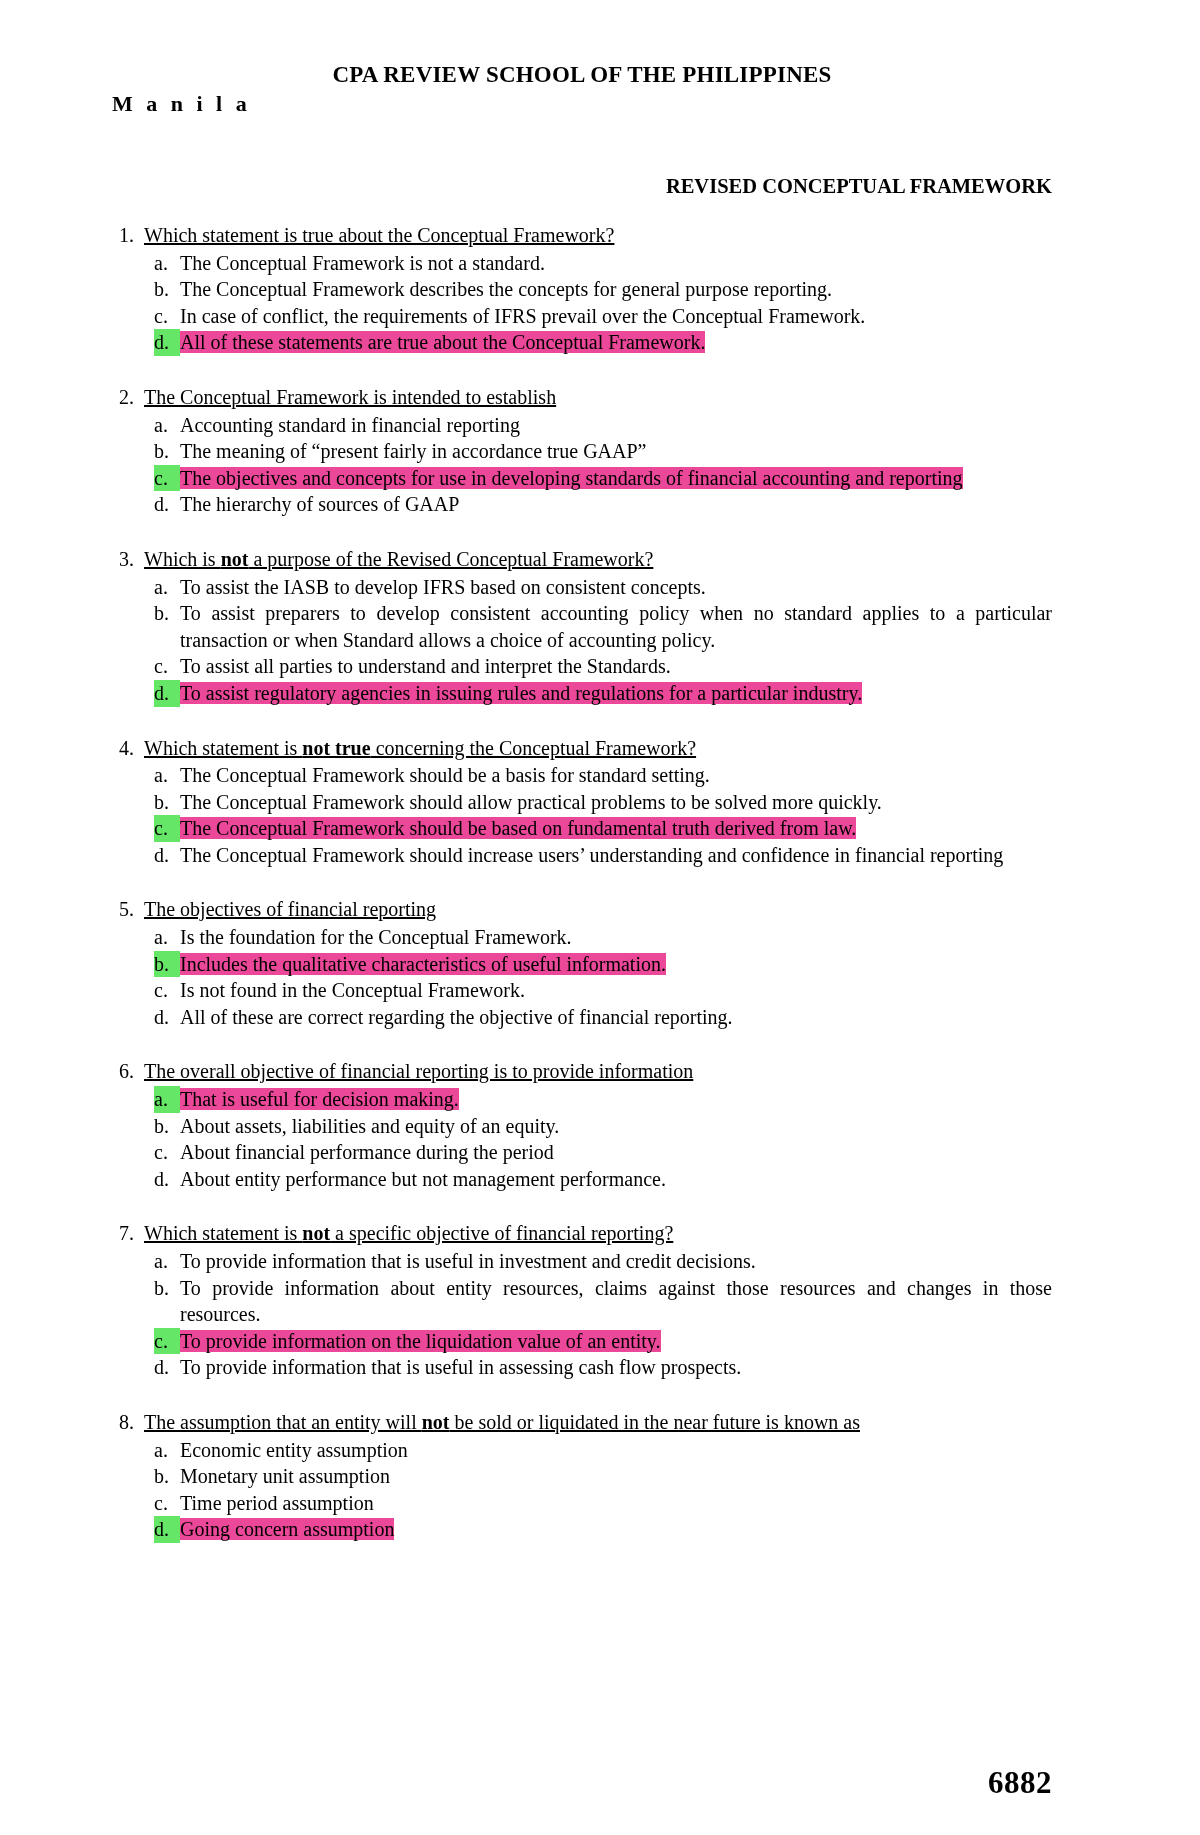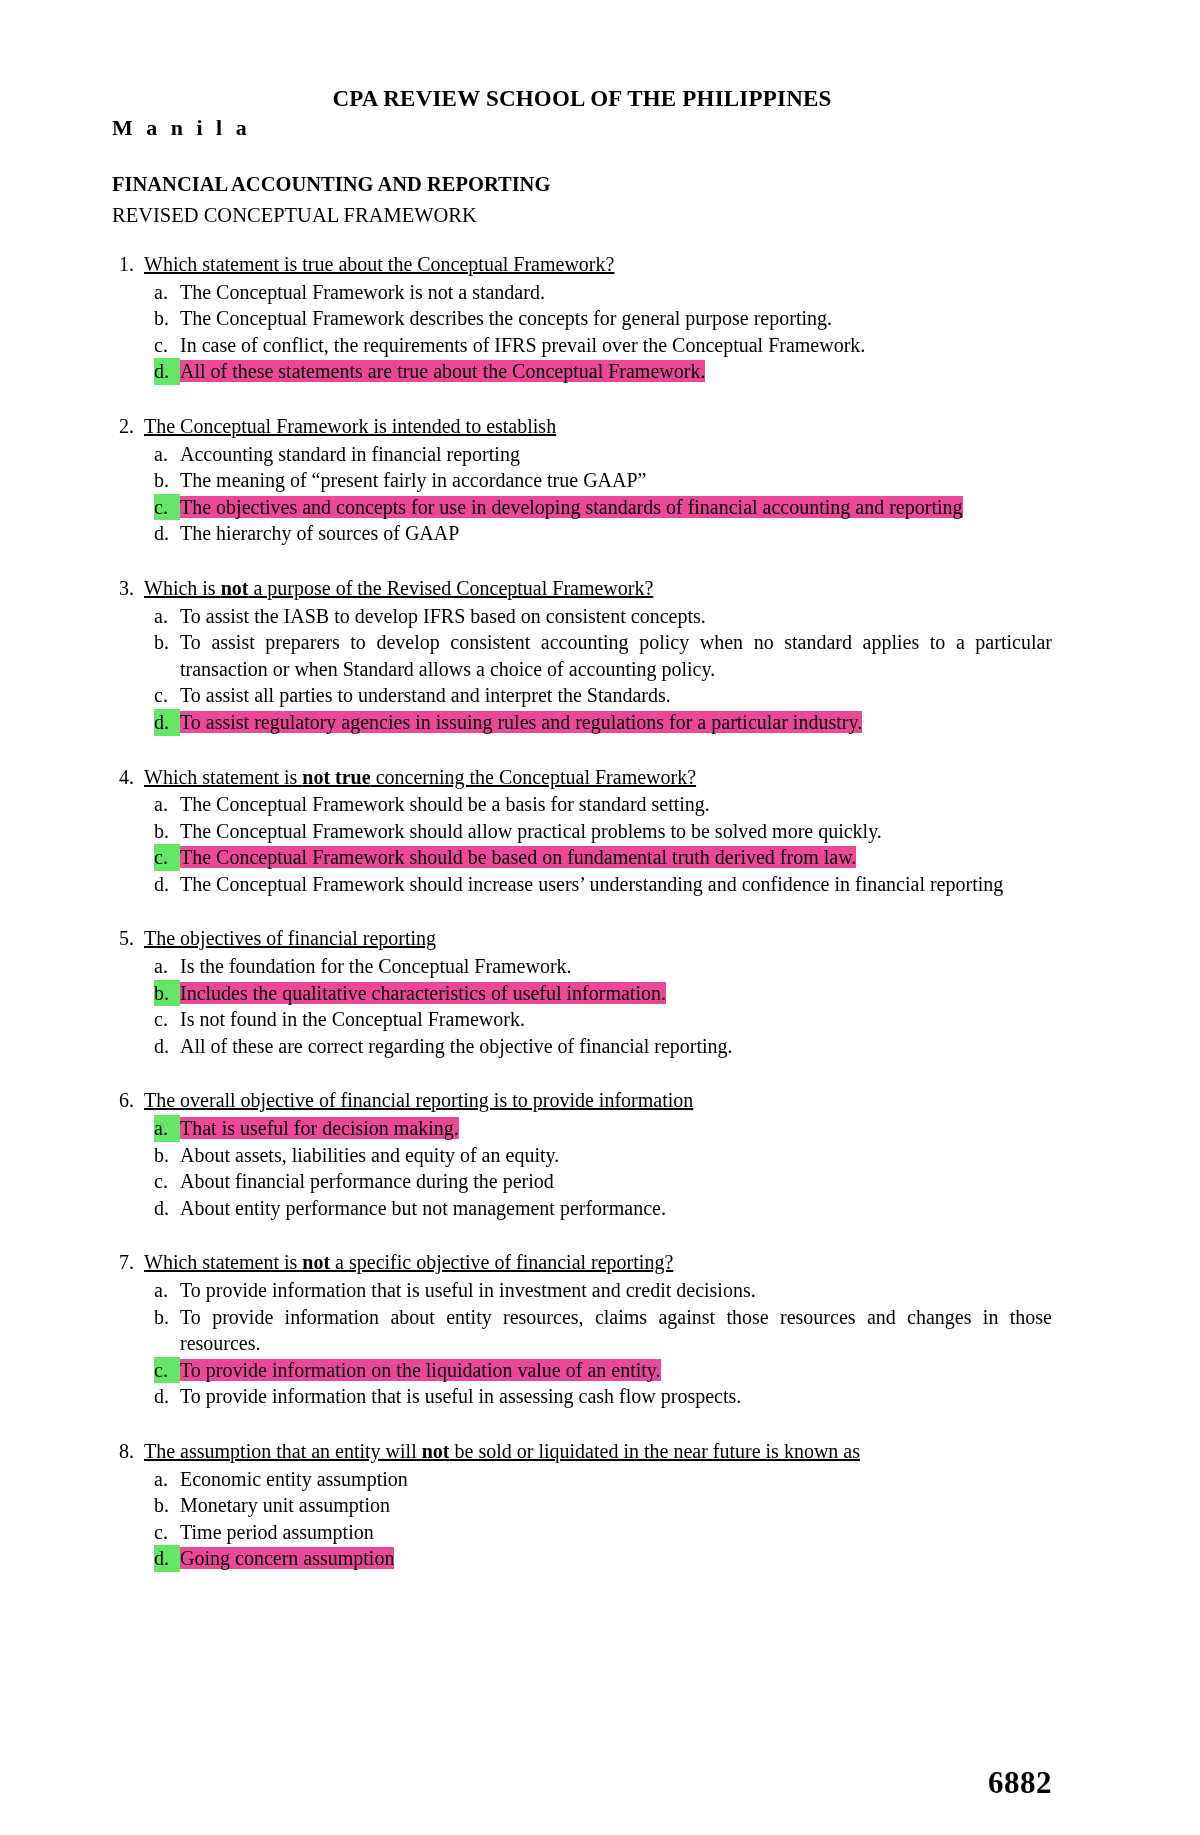--- a/index.html
+++ b/index.html
@@ -10,21 +10,21 @@
   body {
     width: 1200px;
     min-height: 1835px;
     font-family: "Liberation Serif", serif;
     color: #000000;
   }
   .page {
     width: 1164px;
     min-height: 1835px;
     box-sizing: border-box;
-    padding: 86px 112px 40px 112px;
+    padding: 62px 112px 40px 112px;
     position: relative;
   }
   .header-title {
     text-align: center;
     font-weight: bold;
     font-size: 23px;
     letter-spacing: 0.2px;
   }
   .header-city {
     text-align: left;
@@ -41,23 +41,24 @@
     align-items: baseline;
   }
   .course-row .course-name {
     white-space: nowrap;
   }
   .course-row .authors {
     margin-left: 58px;
     white-space: nowrap;
   }
   .topic-title {
-    margin-top: 8px;
-    font-weight: normal;
+    margin-top: 26px;
+    font-weight: bold;
     font-size: 20.5px;
+    text-align: right;
   }
   .questions {
     margin-top: 24px;
   }
   .q-block {
     margin-bottom: 28px;
   }
   .q-line {
     display: flex;
     align-items: flex-start;
@@ -117,21 +118,20 @@
 </style>
 </head>
 <body>
 
 <div class="page">
 
   <div class="header-title">CPA REVIEW SCHOOL OF THE PHILIPPINES</div>
   <div class="header-city">M a n i l a</div>
 
   <div class="course-row">
-    <span class="course-name">FINANCIAL ACCOUNTING AND REPORTING</span>
   </div>
 
   <div class="topic-title">REVISED CONCEPTUAL FRAMEWORK</div>
 
   <div class="questions" id="questions-container">
       <div class="q-block">
         <div class="q-line">
           <span class="q-num">1.</span>
           <span class="q-text">Which statement is true about the Conceptual Framework?</span>
         </div>

